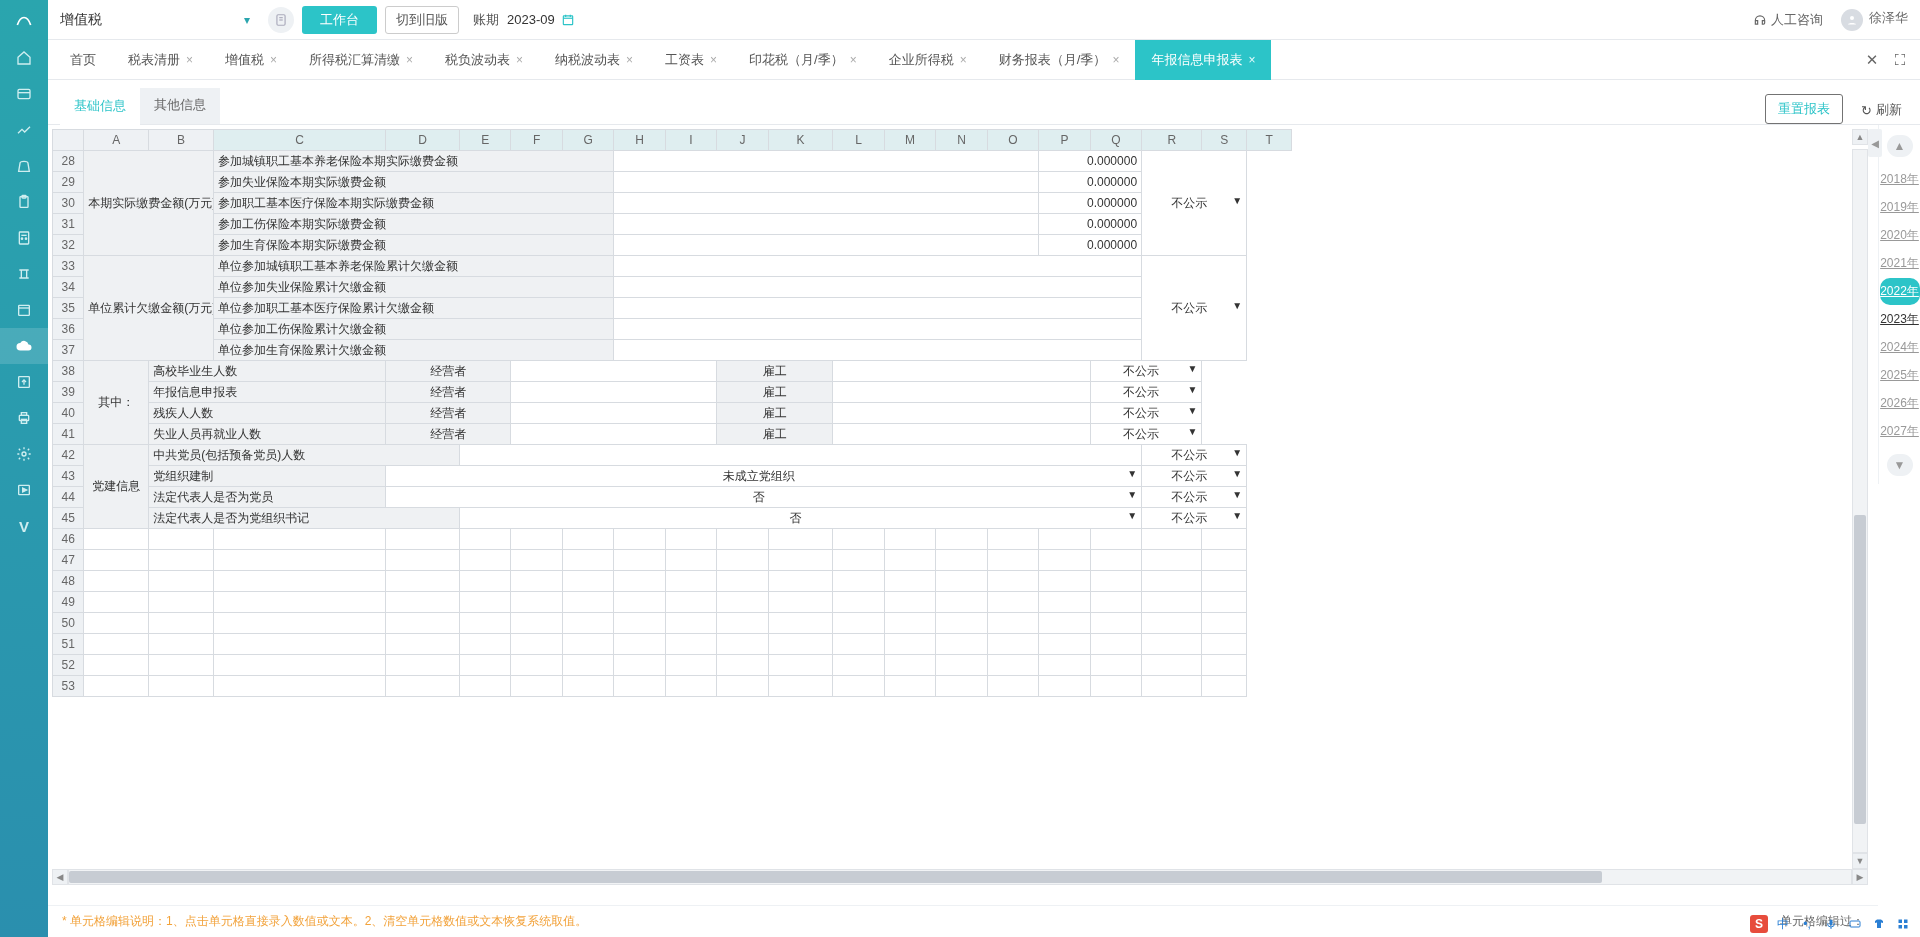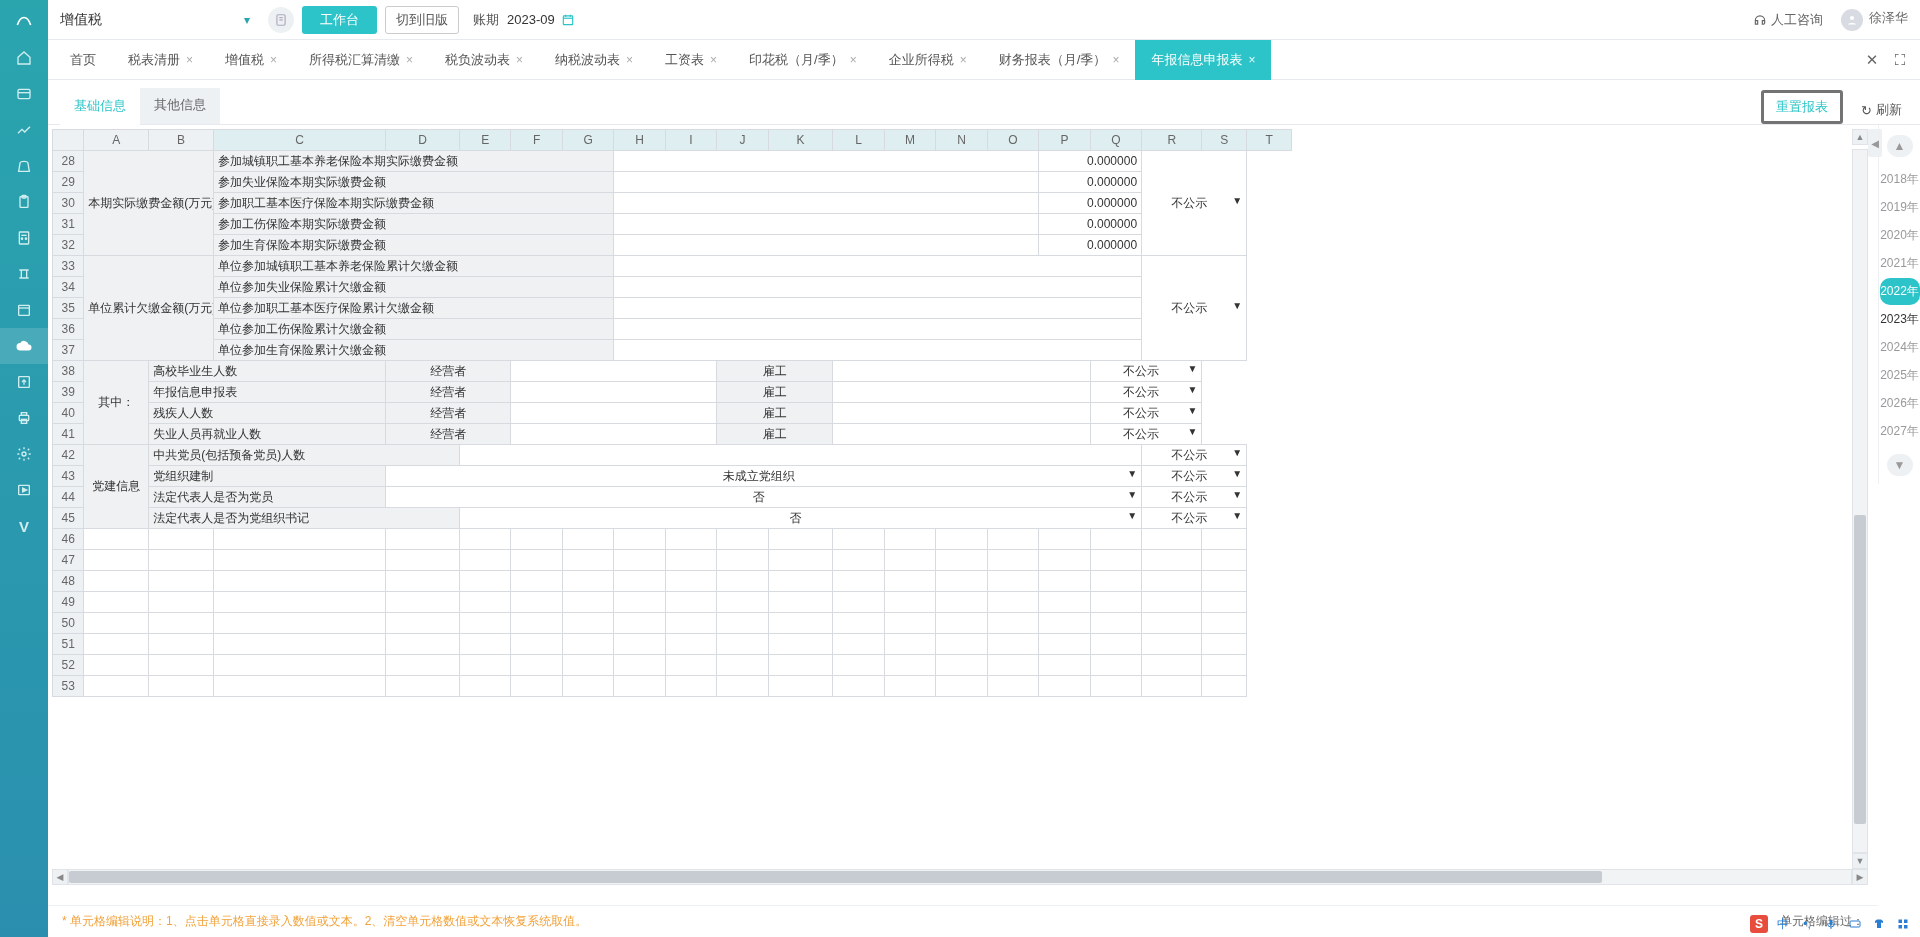--- a/index.html
+++ b/index.html
@@ -38,21 +38,21 @@
 .tab .close { margin-left: 6px; font-size: 12px; color: #aaa; }
 .tab.active .close { color: #e6fbfc; }
 .tabsrow-spacer { flex: 1; }
 .tabsrow-icon { width: 28px; height: 28px; display: flex; align-items: center; justify-content: center; font-size: 15px; color: #666; cursor: pointer; }
 
 
 .subbar { display: flex; align-items: flex-end; padding: 8px 14px 0 12px; border-bottom: 1px solid #e6e9ed; background: #fff; }
 .subtab { padding: 8px 14px; font-size: 13px; color: #666; background: #eef1f4; cursor: pointer; border-bottom: 2px solid transparent; }
 .subtab.active { background: #fff; color: #2cc4c8; border-bottom-color: #fff; position: relative; top: 1px; }
 .subbar-spacer { flex: 1; }
-.btn-outline-accent { border: 3px solid #737373; color: #2cc4c8; background: #fff; padding: 5px 12px; font-size: 13px; border-radius: 3px; cursor: pointer; margin-right: 14px; }
+.btn-outline-accent { border: 1px solid #737373; color: #2cc4c8; background: #fff; padding: 5px 12px; font-size: 13px; border-radius: 3px; cursor: pointer; margin-right: 14px; }
 .btn-refresh { display: inline-flex; align-items: center; font-size: 13px; color: #555; cursor: pointer; padding: 5px 4px; }
 .btn-refresh .ic { margin-right: 4px; }
 
 
 .sheet-wrap { flex: 1; display: flex; min-height: 0; }
 .sheet-scroll { flex: 1; display: flex; flex-direction: column; min-width: 0; }
 .sheet-body { flex: 1; overflow: hidden; position: relative; padding: 4px 10px 0 4px; }
 
 
 .grid { border-collapse: collapse; table-layout: fixed; font-size: 12px; color: #333; background: #fff; }
@@ -72,21 +72,21 @@
 .vscroll-thumb { position:absolute; left:1px; right:1px; top:52%; height:44%; background:#c7ccd3; border-radius:2px; }
 .vscroll-arrow { height:16px; background:#eef1f4; border:1px solid #e0e3e7; display:flex; align-items:center; justify-content:center; font-size:9px; color:#888;}
 .hscroll { height: 16px; display:flex; margin: 0 10px 2px 4px;}
 .hscroll-track { flex:1; background:#f1f3f5; border:1px solid #e0e3e7; position:relative;}
 .hscroll-thumb { position:absolute; top:1px; bottom:1px; left:0; width:86%; background:#c7ccd3; border-radius:2px; }
 .hscroll-arrow { width:16px; background:#eef1f4; border:1px solid #e0e3e7; display:flex; align-items:center; justify-content:center; font-size:9px; color:#888;}
 
 
 .year-rail { width: 42px; background:#fff; display:flex; flex-direction:column; align-items:center; padding-top:6px; border-left:1px solid #eef1f4;}
 .year-nav { width:26px; height:22px; border-radius:11px; background:#eef1f4; color:#999; display:flex; align-items:center; justify-content:center; font-size:12px; margin:4px 0 8px; cursor:pointer;}
-.year-item { width:40px; text-align:center; padding:5px 0; font-size:12px; color:#999; border-radius:10px; cursor:pointer; margin:1px 0;}
+.year-item { width:40px; text-align:center; padding:5px 0; font-size:12px; color:#999; border-radius:10px; cursor:pointer; margin:1px 0;text-decoration:underline;}
 .year-item.enabled{ color:#333; }
 .year-item.active{ background:#2cc4c8; color:#fff; }
 .year-rail-expand { position:absolute; left:-10px; top:4px; width:14px; height:28px; background:#eef1f4; border-radius:2px; display:flex; align-items:center; justify-content:center; font-size:10px; color:#999; cursor:pointer;}
 .year-rail-wrap{ position:relative; }
 
 
 .footer { height: 32px; display:flex; align-items:center; padding:0 14px; font-size:12px; border-top:1px solid #eef1f4; background:#fff;}
 .footer .tip{ color:#f2a23a; }
 .footer-spacer{flex:1;}
 .footer .editlog{ color:#666; }

